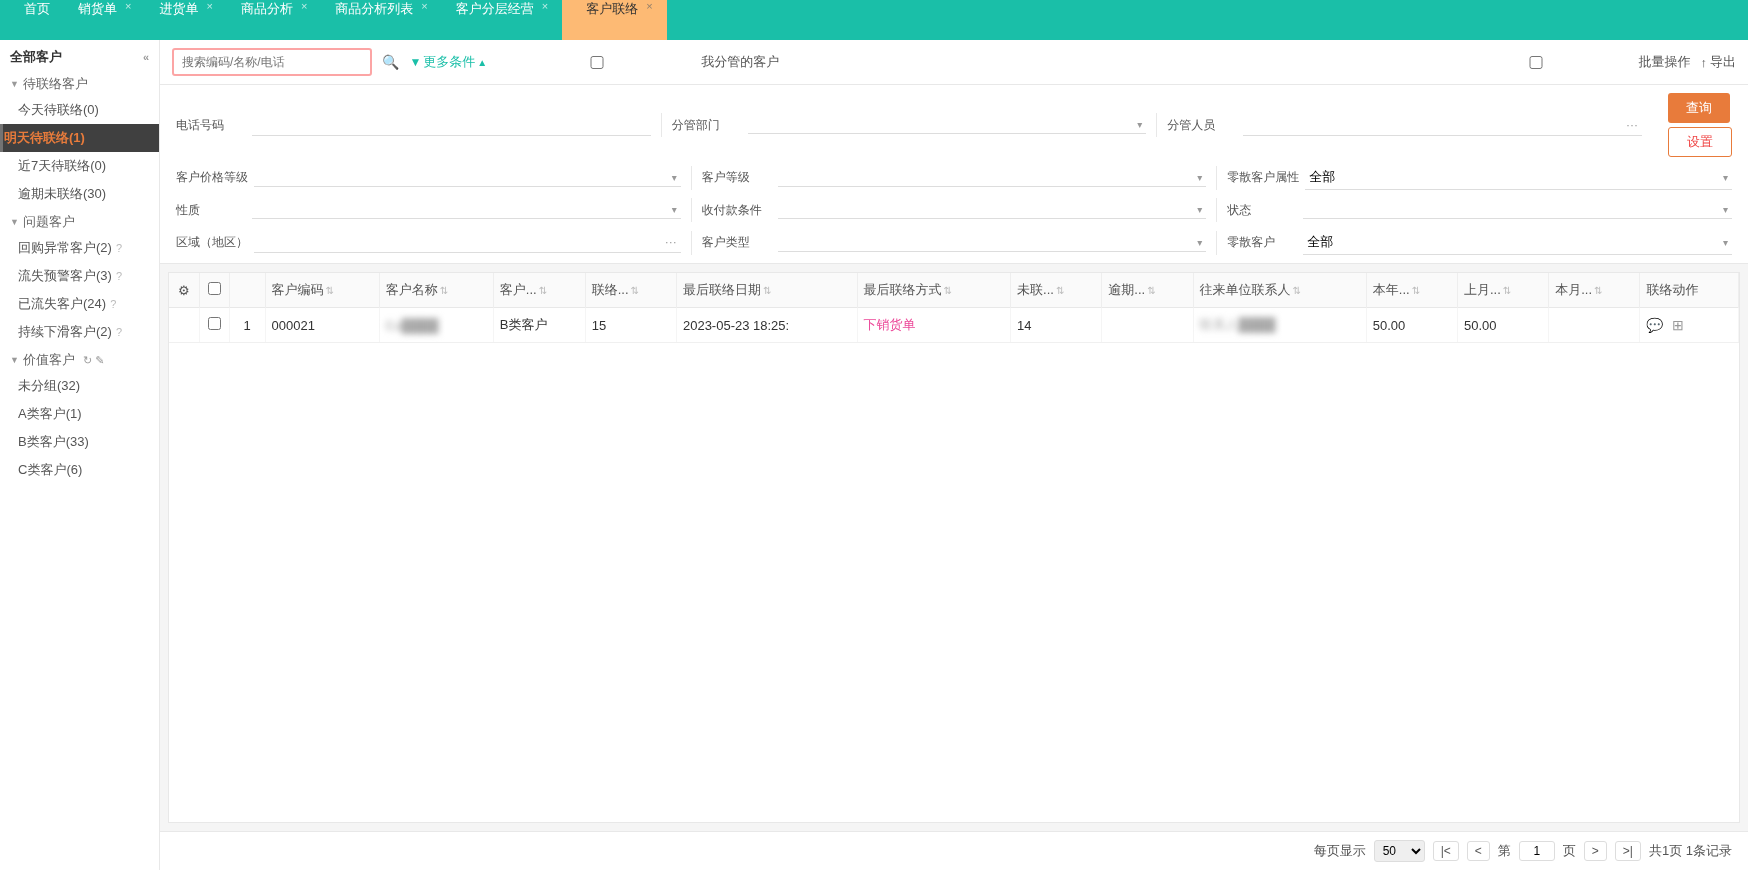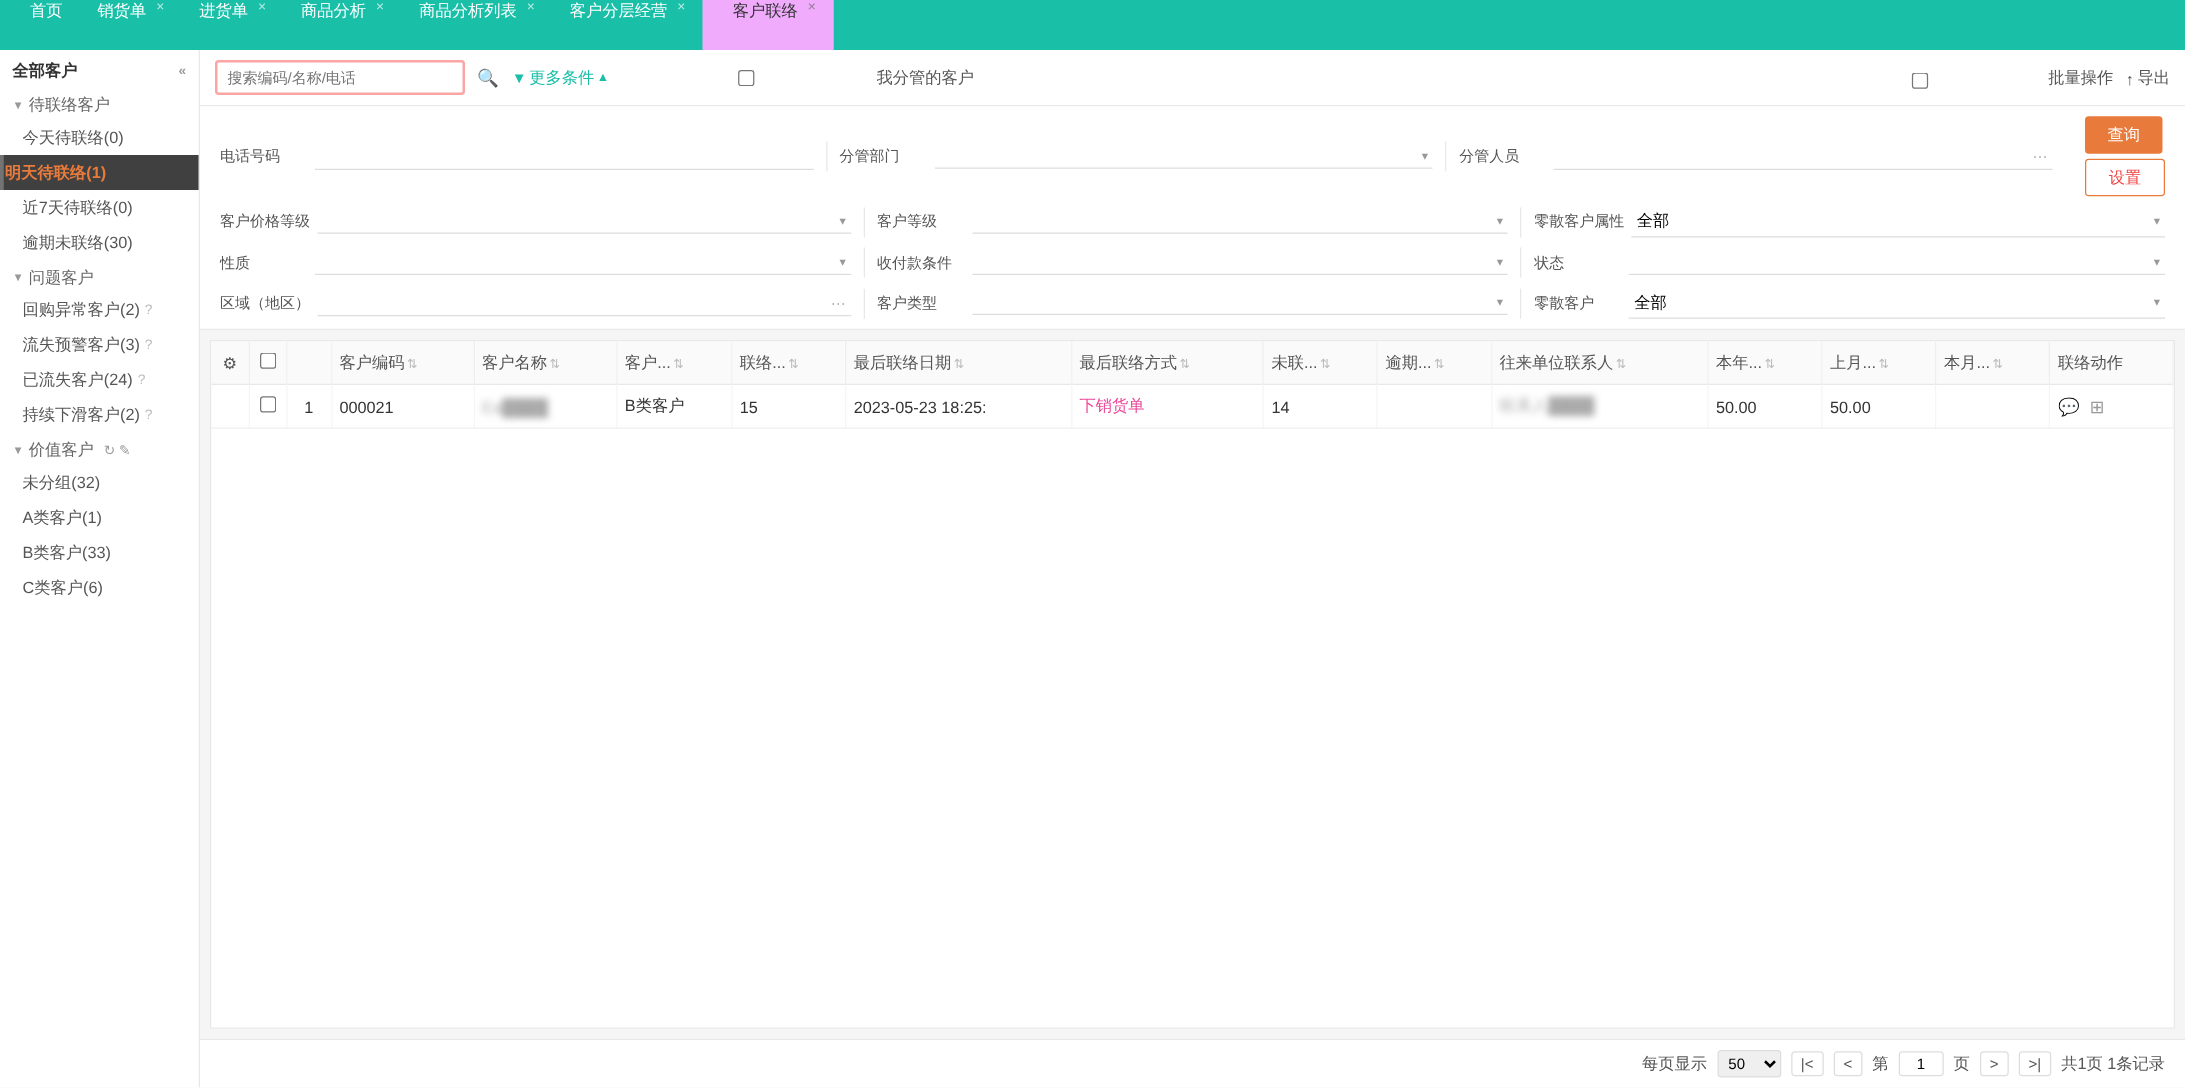--- a/index.html
+++ b/index.html
@@ -18,21 +18,21 @@
       color: #fff;
       padding: 0 14px;
       height: 40px;
       display: flex;
       align-items: flex-start;
       cursor: pointer;
       white-space: nowrap;
       font-size: 13px;
       gap: 4px;
     }
-    .nav-item.active { background: #f0abfc; color: #333; border-radius: 0; padding-left: 24px; }
+    .nav-item.active { background: #fdba74; color: #333; border-radius: 0; padding-left: 24px; }
     .nav-item .close-x { font-size: 11px; color: inherit; margin-left: 4px; opacity: 0.7; }
     .nav-item.active .close-x { color: #666; }
 
     
     .main-layout {
       display: flex;
       height: calc(100vh - 40px);
     }
 
     
@@ -141,21 +141,21 @@
       margin-left: auto;
       display: flex;
       align-items: center;
       gap: 10px;
     }
     .batch-btn, .export-btn {
       font-size: 12px;
       color: #555;
       cursor: pointer;
       display: flex;
-      align-items: flex-end;
+      align-items: center;
       gap: 3px;
     }
 
     
     .filter-panel {
       background: #fff;
       border-bottom: 1px solid #e8e8e8;
       padding: 8px 16px;
     }
     .filter-row {

